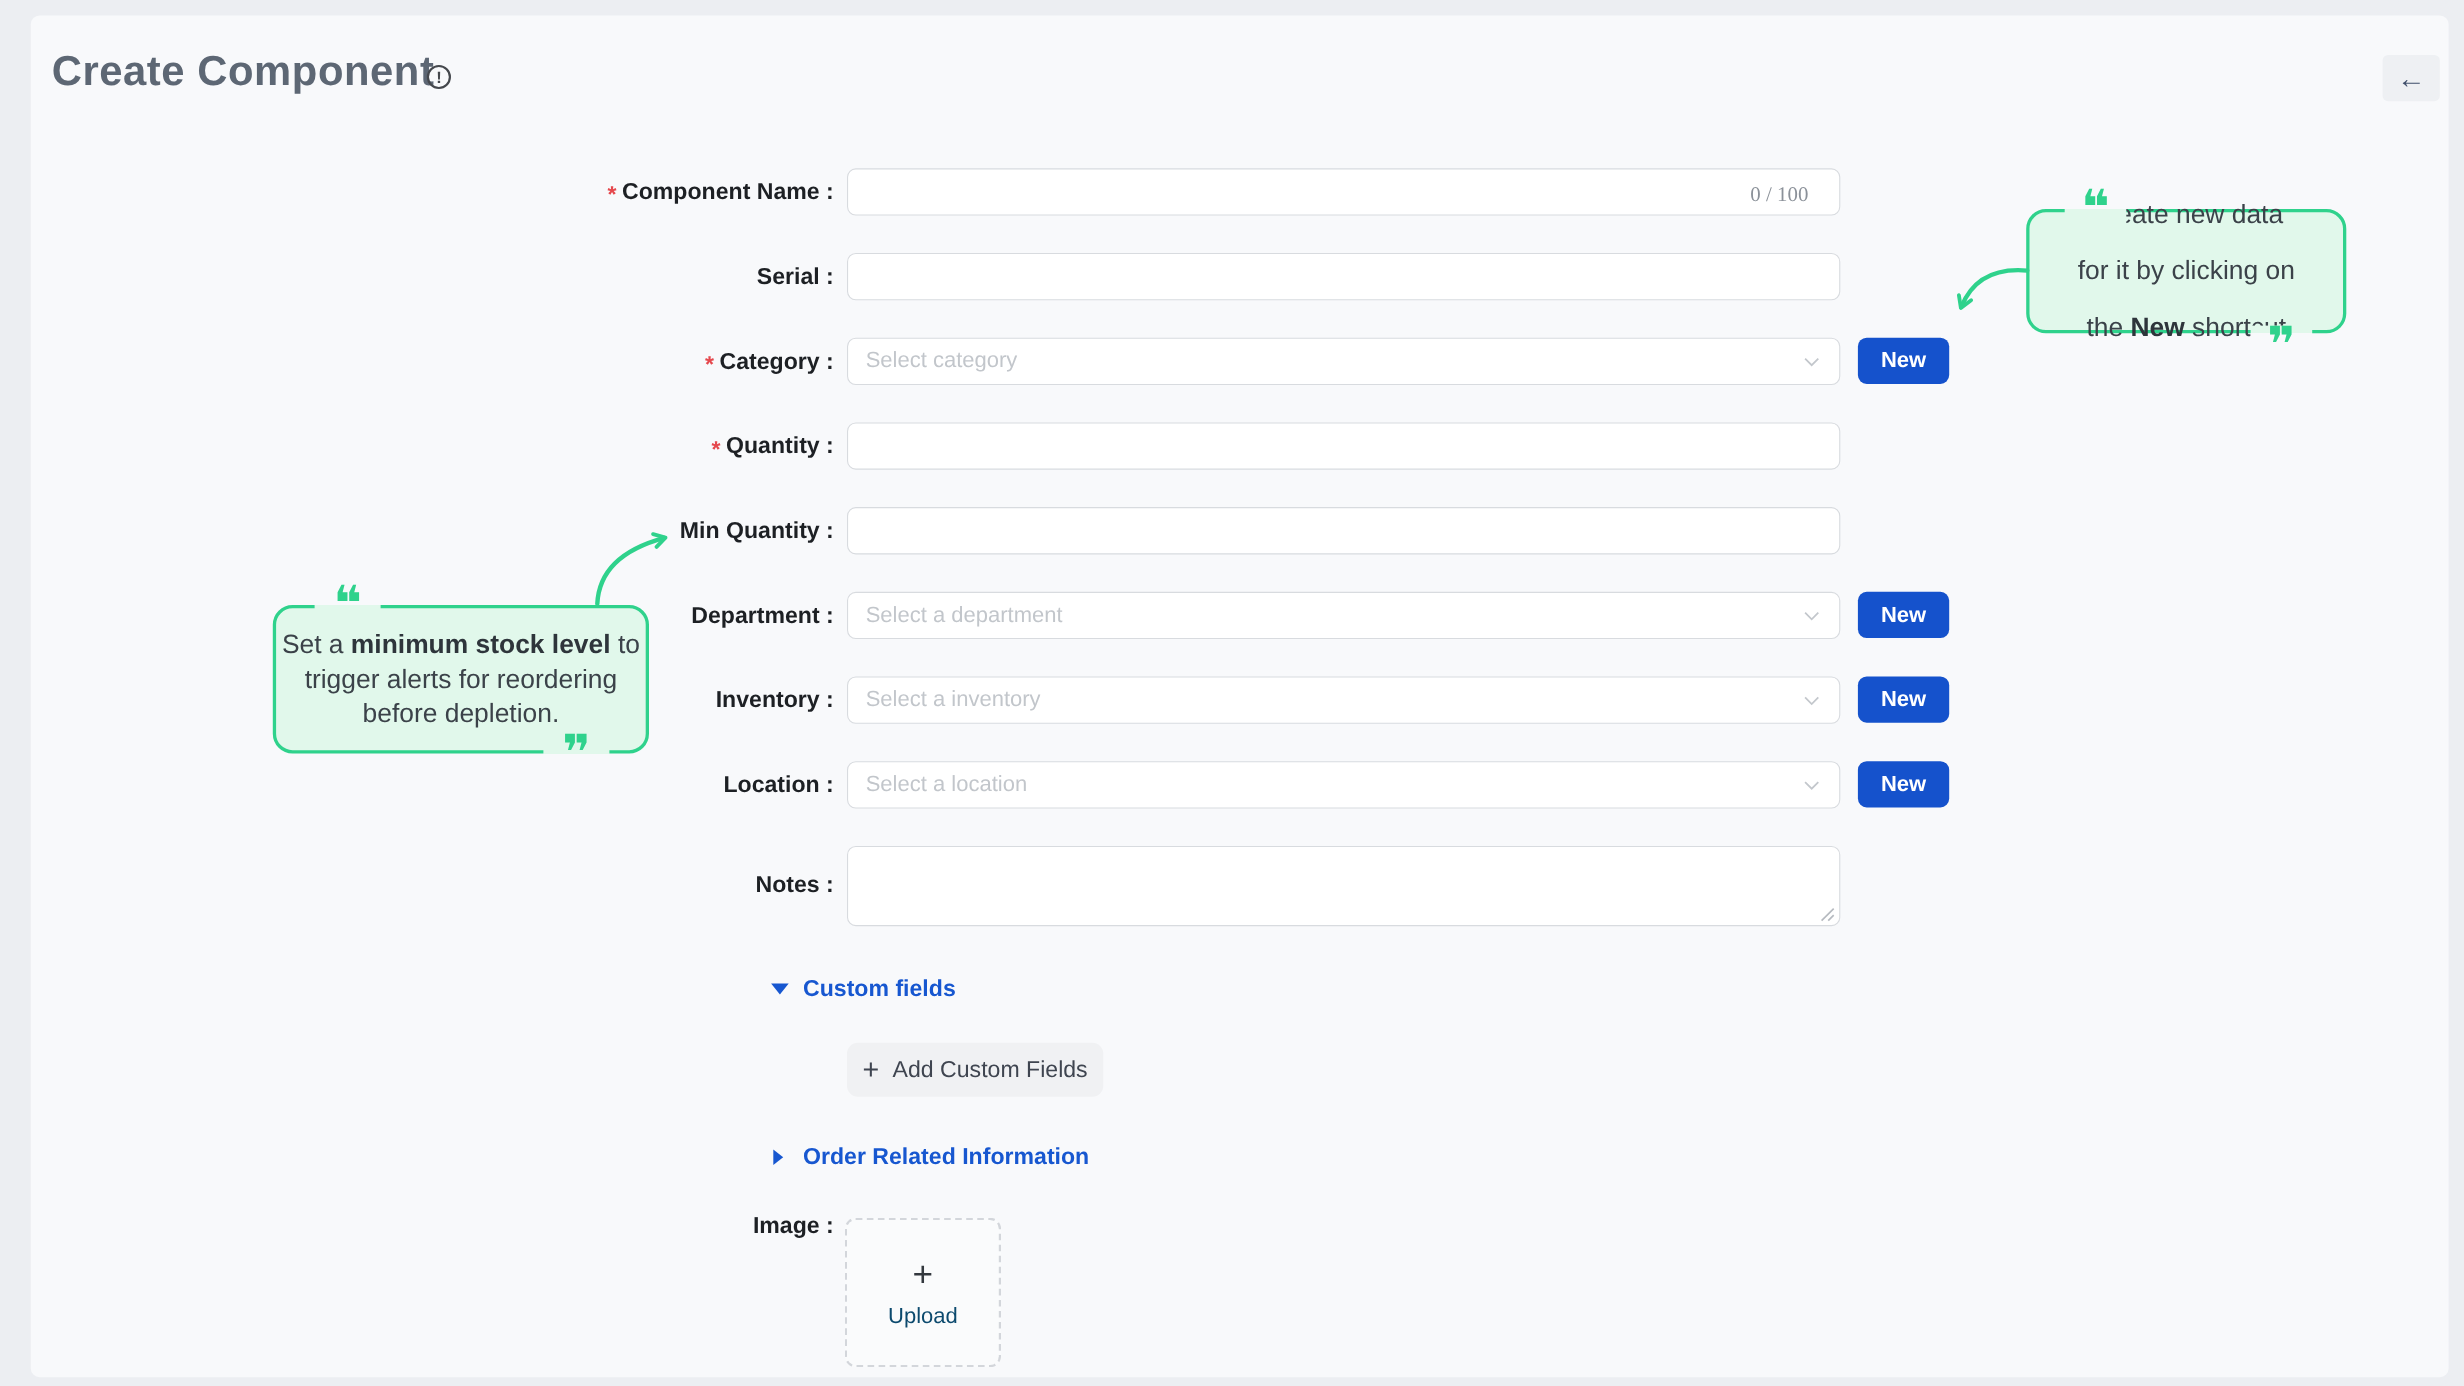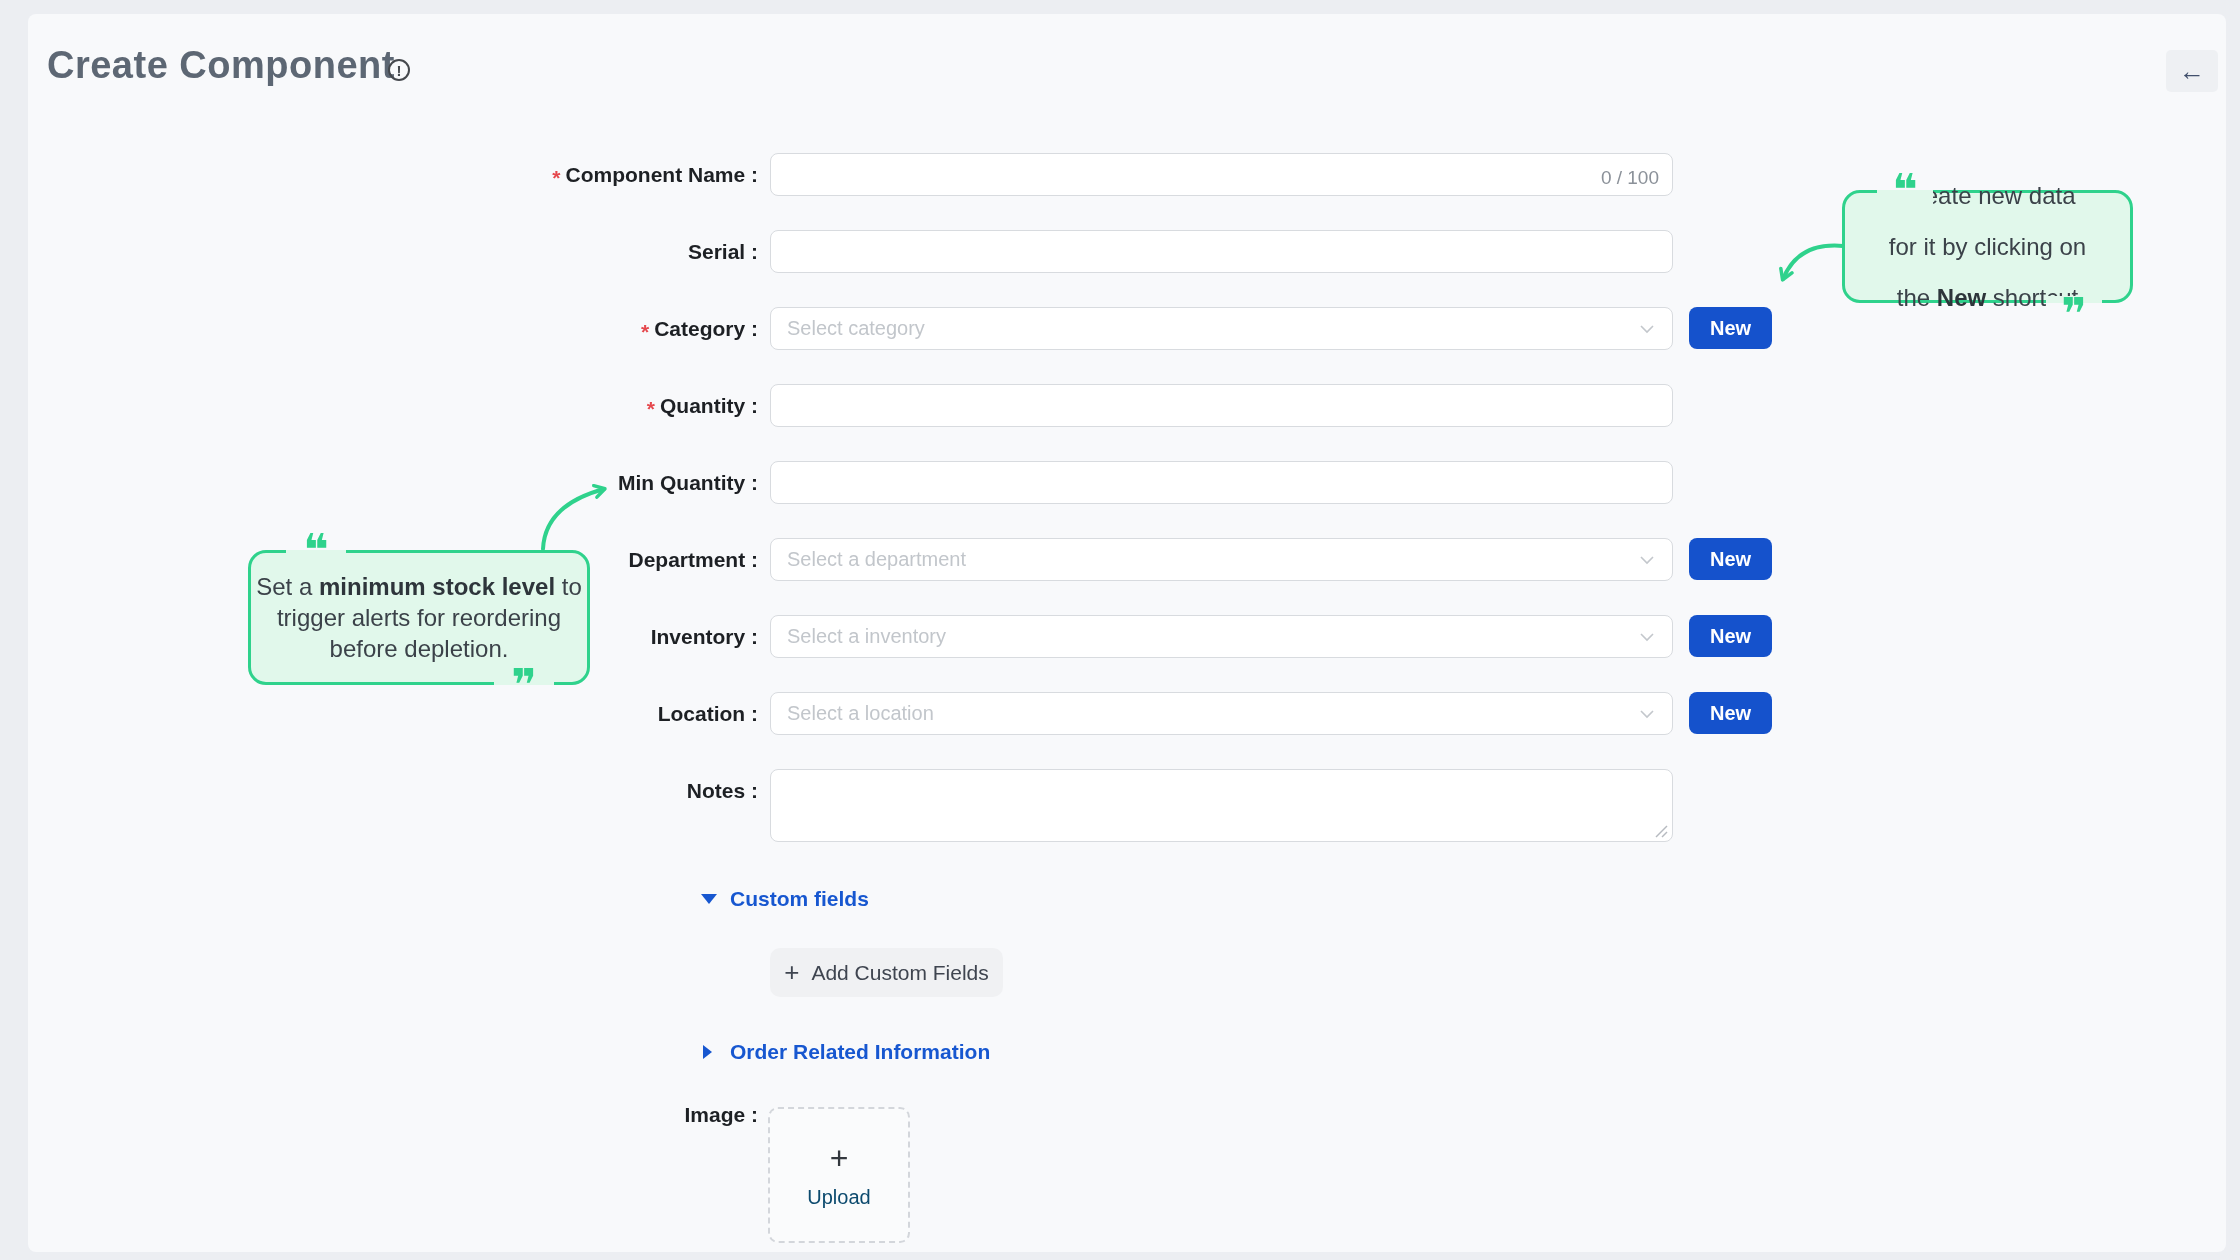--- a/index.html
+++ b/index.html
@@ -19,28 +19,28 @@
     display:flex;align-items:center;justify-content:center;font-size:26px;font-weight:700;color:#41506c;cursor:pointer;}
 
   
   .row{position:absolute;left:0;width:2240px;height:43px;}
   .r0{top:153px}.r1{top:230px}.r2{top:307px}.r3{top:384px}.r4{top:461px}
   .r5{top:538px}.r6{top:615px}.r7{top:692px}
   .r8{top:769px;height:73px}
   .r9{top:1089px;height:136px}
   .lbl{position:absolute;right:1482px;top:0;height:43px;display:flex;align-items:center;justify-content:flex-end;gap:5px;
     font-size:21px;font-weight:700;color:#1d2024;white-space:nowrap;}
-  .r8 .lbl{height:43px;top:0;}
+  .r8 .lbl{height:43px;top:14px;}
   .r9 .lbl{height:43px;top:4px;}
   .req{color:#e5484d;font-size:21px;font-weight:700;position:relative;top:3px;}
   .ctl{position:absolute;left:770px;top:0;width:903px;height:43px;box-sizing:border-box;
     background:#ffffff;border:1px solid #d8dbdf;border-radius:8px;}
   input.ctl{padding:0 16px;font-size:20px;color:#30353b;outline:none;font-family:inherit;}
   input.ctl.with-counter{padding-right:110px;}
-  .counter{position:absolute;right:581px;top:0;height:50px;display:flex;align-items:center;font-size:19px;color:#8b9199;}
+  .counter{position:absolute;right:596px;top:0;height:50px;display:flex;align-items:center;font-size:19px;color:#8b9199;font-family:Liberation Serif, serif;}
   .select{display:flex;align-items:center;padding:0 44px 0 16px;cursor:pointer;}
   .placeholder{font-size:20px;color:#c2c6cb;white-space:nowrap;overflow:hidden;}
   .chev{position:absolute;right:585px;top:14px;width:16px;height:16px;}
   textarea.ctl{height:73px;resize:none;padding:8px 14px;font-size:20px;color:#30353b;outline:none;font-family:inherit;}
   .resize-grip{position:absolute;left:1652px;top:55px;width:16px;height:14px;}
   .new-btn{position:absolute;left:1689px;top:0;width:83px;height:42px;background:#1552cc;border-radius:8px;border:none;
     display:flex;align-items:center;justify-content:center;font-size:20px;font-weight:700;color:#ffffff;cursor:pointer;}
 
   
   .section{position:absolute;left:0;width:800px;height:28px;display:flex;align-items:center;cursor:pointer;}

